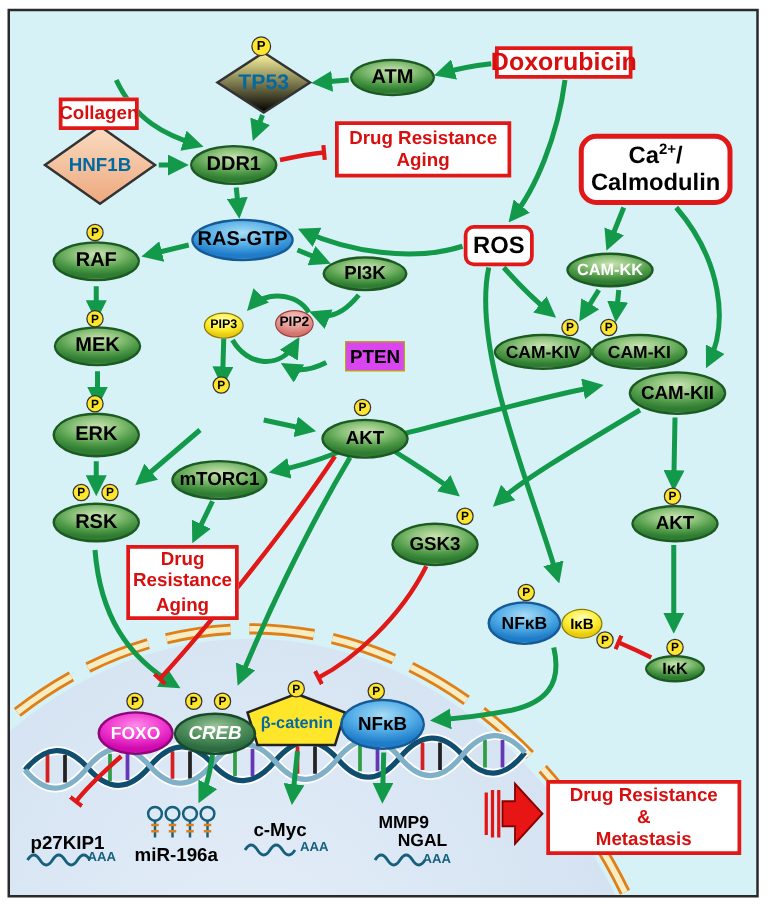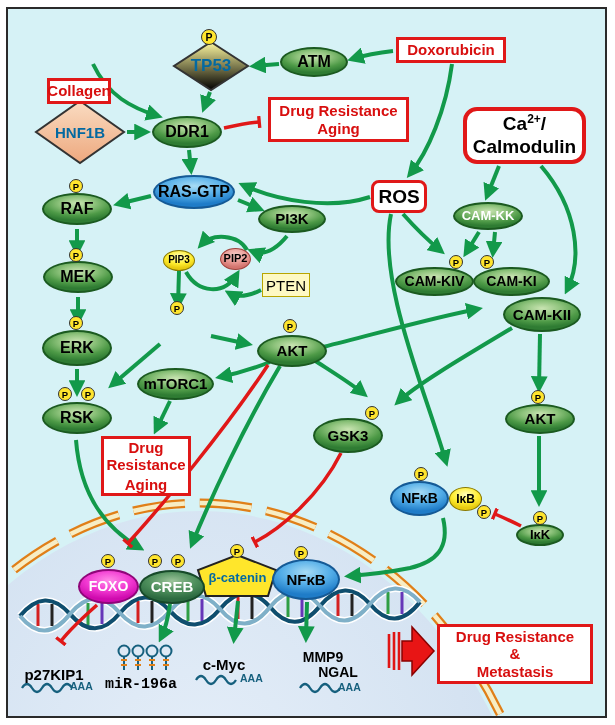--- a/index.html
+++ b/index.html
@@ -5,36 +5,36 @@
   html,body{margin:0;padding:0;background:#ffffff;font-family:"Liberation Sans",sans-serif;}
   .frame{position:relative;width:615px;height:725px;background:#ffffff;overflow:hidden;}
   .bg{position:absolute;left:7px;top:8px;width:599px;height:709px;background:#d6f2f6;}
   svg.layer{position:absolute;left:0;top:0;width:615px;height:725px;}
   .node{position:absolute;display:flex;align-items:center;justify-content:center;
         font-weight:bold;color:#000;text-align:center;line-height:1.05;box-sizing:border-box;}
   .ell{border-radius:50%;}
   .gn{background:radial-gradient(ellipse 70% 60% at 50% 30%, #c9e4b2 0%, #8ec37c 38%, #4e9a47 72%, #2f7c33 100%);
       border:2px solid #1b5a20;}
   .dkg{background:radial-gradient(ellipse 70% 60% at 50% 30%, #9cc49a 0%, #4e8f5c 55%, #2c6a40 100%);
-      border:2px solid #174a2a;color:#fff;}
+      border:2px solid #174a2a;color:#fff;font-style:italic;}
   .blue{background:radial-gradient(ellipse 70% 60% at 50% 30%, #a8dcf5 0%, #54aee8 55%, #1f7cc8 100%);
       border:2px solid #155a96;}
   .yel{background:radial-gradient(ellipse 70% 60% at 50% 30%, #ffffbb 0%, #ffee33 60%, #e8cb10 100%);
       border:1.5px solid #8a7a00;}
   .pink{background:radial-gradient(ellipse 70% 60% at 50% 30%, #f7cdc9 0%, #e89a94 60%, #d4746e 100%);
       border:1.5px solid #a0403a;}
   .mag{background:radial-gradient(ellipse 70% 60% at 50% 30%, #ff8ae8 0%, #f23ad2 55%, #cf0aae 100%);
       border:2px solid #8f0679;color:#fff;}
   .wt{color:#fff;}
   .rbox{position:absolute;background:#ffffff;border:3px solid #e01818;color:#d80f0f;
         display:flex;flex-direction:column;align-items:center;justify-content:center;
         font-weight:bold;text-align:center;line-height:1.15;box-sizing:border-box;}
   .blk{color:#000;}
-  .ybox{position:absolute;background:#fef9c3;border:1.5px solid #b8a500;color:#000;
-        display:flex;align-items:center;justify-content:center;font-weight:normal;box-sizing:border-box;}
+  .ybox{position:absolute;background:#d946ef;border:1.5px solid #b8a500;color:#000;
+        display:flex;align-items:center;justify-content:center;font-weight:bold;box-sizing:border-box;margin-left:14px;}
   .p-badge{position:absolute;width:14px;height:14px;border-radius:50%;background:#ffe52e;
         border:1.5px solid #333;color:#000;font-weight:bold;font-size:9.5px;
         display:flex;align-items:center;justify-content:center;box-sizing:border-box;z-index:6;}
   .p-big{width:16px;height:16px;font-size:10.5px;}
   .gene{position:absolute;font-weight:bold;color:#000;text-align:center;}
   .aaa{position:absolute;font-weight:bold;color:#16607e;font-size:10.5px;}
   .lbl{position:absolute;font-weight:bold;color:#0369a1;text-align:center;z-index:5;}
   .node{z-index:4;}
 </style>
 </head>
@@ -194,21 +194,21 @@
       <polygon points="80,101 124,132 80,163 36,132" fill="url(#gradPeach)" stroke="#333" stroke-width="2"></polygon>
       <polygon points="237,555 276,570 268,596 206,596 198,570" fill="#ffe62b" stroke="#222" stroke-width="2"></polygon>
     </g>
 
     <rect x="7" y="8" width="599" height="709" fill="none" stroke="#2a2a2a" stroke-width="2"></rect>
   </svg>
 
   <div class="rbox" style="left:47px;top:37px;width:64px;height:26px;font-size:15px;margin-top:41px;">
       <span>Collagen</span>
     </div>
-  <div class="rbox" style="left:396px;top:37px;width:110px;height:26px;font-size:15px;">
+  <div class="rbox" style="left:396px;top:37px;width:110px;height:26px;font-size:20px;">
       <span>Doxorubicin</span>
     </div>
   <div class="rbox" style="left:268px;top:97px;width:141px;height:45px;font-size:15px;">
     <span>Drug Resistance</span>
     <span>Aging</span>
   </div>
   <div class="rbox blk" style="left:463px;top:107px;width:123px;height:57px;font-size:19px;border-width:4px;border-radius:14px;">
     <span><span>Ca</span><sup style="font-size:12px;">2+</sup><span>/</span></span>
     <span>Calmodulin</span>
   </div>
@@ -250,21 +250,21 @@
   <div class="node ell gn" style="left:313px;top:418px;width:70px;height:35px;font-size:15px;">GSK3</div>
   <div class="node ell gn" style="left:505px;top:404px;width:70px;height:30px;font-size:15px;">AKT</div>
   <div class="node ell blue" style="left:390px;top:481px;width:59px;height:35px;font-size:14px;">NFκB</div>
   <div class="node ell yel" style="left:449px;top:487px;width:33px;height:24px;font-size:12px;">IκB</div>
   <div class="node ell gn" style="left:516px;top:524px;width:48px;height:22px;font-size:13px;">IκK</div>
   <div class="node ell mag" style="left:78px;top:569px;width:61px;height:35px;font-size:14px;">FOXO</div>
   <div class="node ell dkg" style="left:139px;top:570px;width:66px;height:34px;font-size:15px;">CREB</div>
   <div class="node ell blue" style="left:272px;top:559px;width:68px;height:41px;font-size:15px;">NFκB</div>
 
   <div class="gene" style="left:16px;top:666px;width:76px;font-size:15px;">p27KIP1</div>
-  <div class="gene" style="left:102px;top:676px;width:78px;font-size:15px;font-family:Liberation Mono, monospace;">miR-196a</div>
+  <div class="gene" style="left:102px;top:676px;width:78px;font-size:15px;">miR-196a</div>
   <div class="gene" style="left:195px;top:656px;width:58px;font-size:15px;">c-Myc</div>
   <div class="gene" style="left:298px;top:649px;width:50px;font-size:14px;">MMP9</div>
   <div class="gene" style="left:312px;top:664px;width:52px;font-size:14px;">NGAL</div>
   <div class="aaa" style="left:70px;top:680px;">AAA</div>
   <div class="aaa" style="left:240px;top:672px;">AAA</div>
   <div class="aaa" style="left:338px;top:681px;">AAA</div>
 
   <div class="p-badge p-big" style="left:201px;top:29px;">P</div>
   <div class="p-badge" style="left:69px;top:179px;">P</div>
   <div class="p-badge" style="left:69px;top:248px;">P</div>

